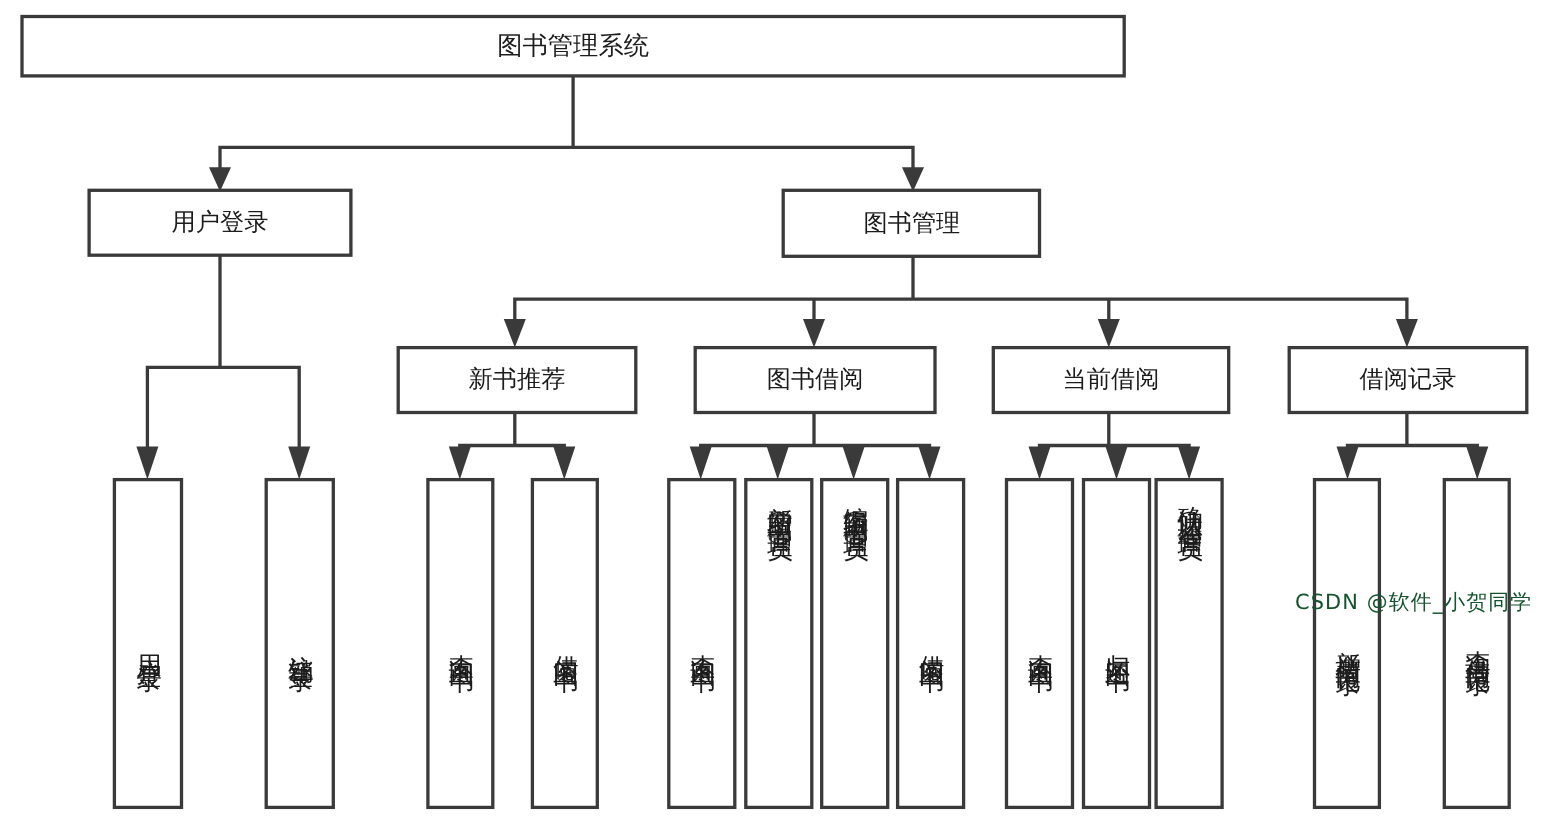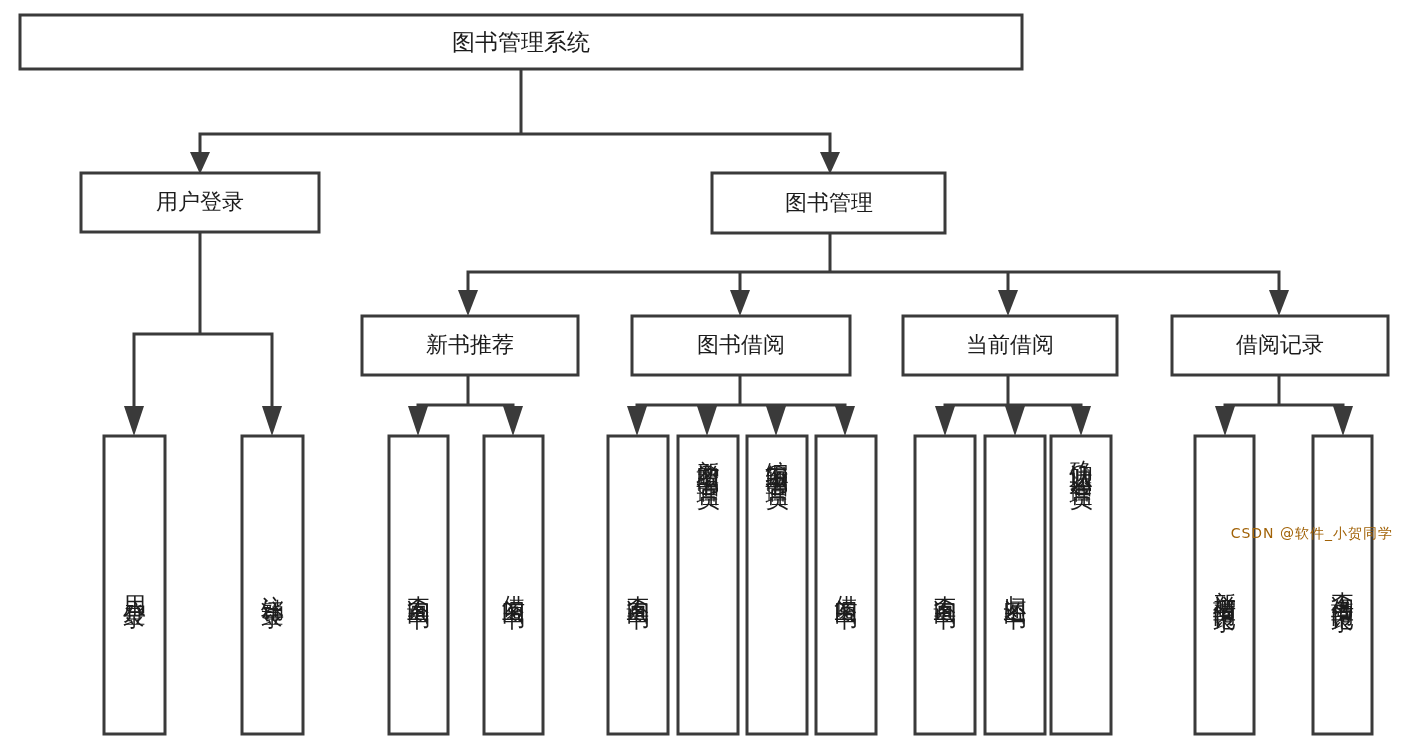--- a/index.html
+++ b/index.html
@@ -36,24 +36,24 @@
     font-size:23px;
     line-height:1;
     letter-spacing:4px;
     color:#1c1c1c;
     white-space:nowrap;
   }
   .vlabel.centered{align-self:center;}
   .watermark{
     position:absolute;
     right:12px;
-    bottom:18px;
-    font-family:"DejaVu Sans","Liberation Sans",sans-serif;
-    font-size:14px;
-    color:#a16207;
+    bottom:0;
+    font-family:"DejaVu Sans","Liberation Sans",sans-serif;
+    font-size:19px;
+    color:#14532d;
     letter-spacing:1px;
     white-space:nowrap;
     pointer-events:none;
   }
 </style>
 </head>
 <body>
 
 <div id="diagram-root">
 

